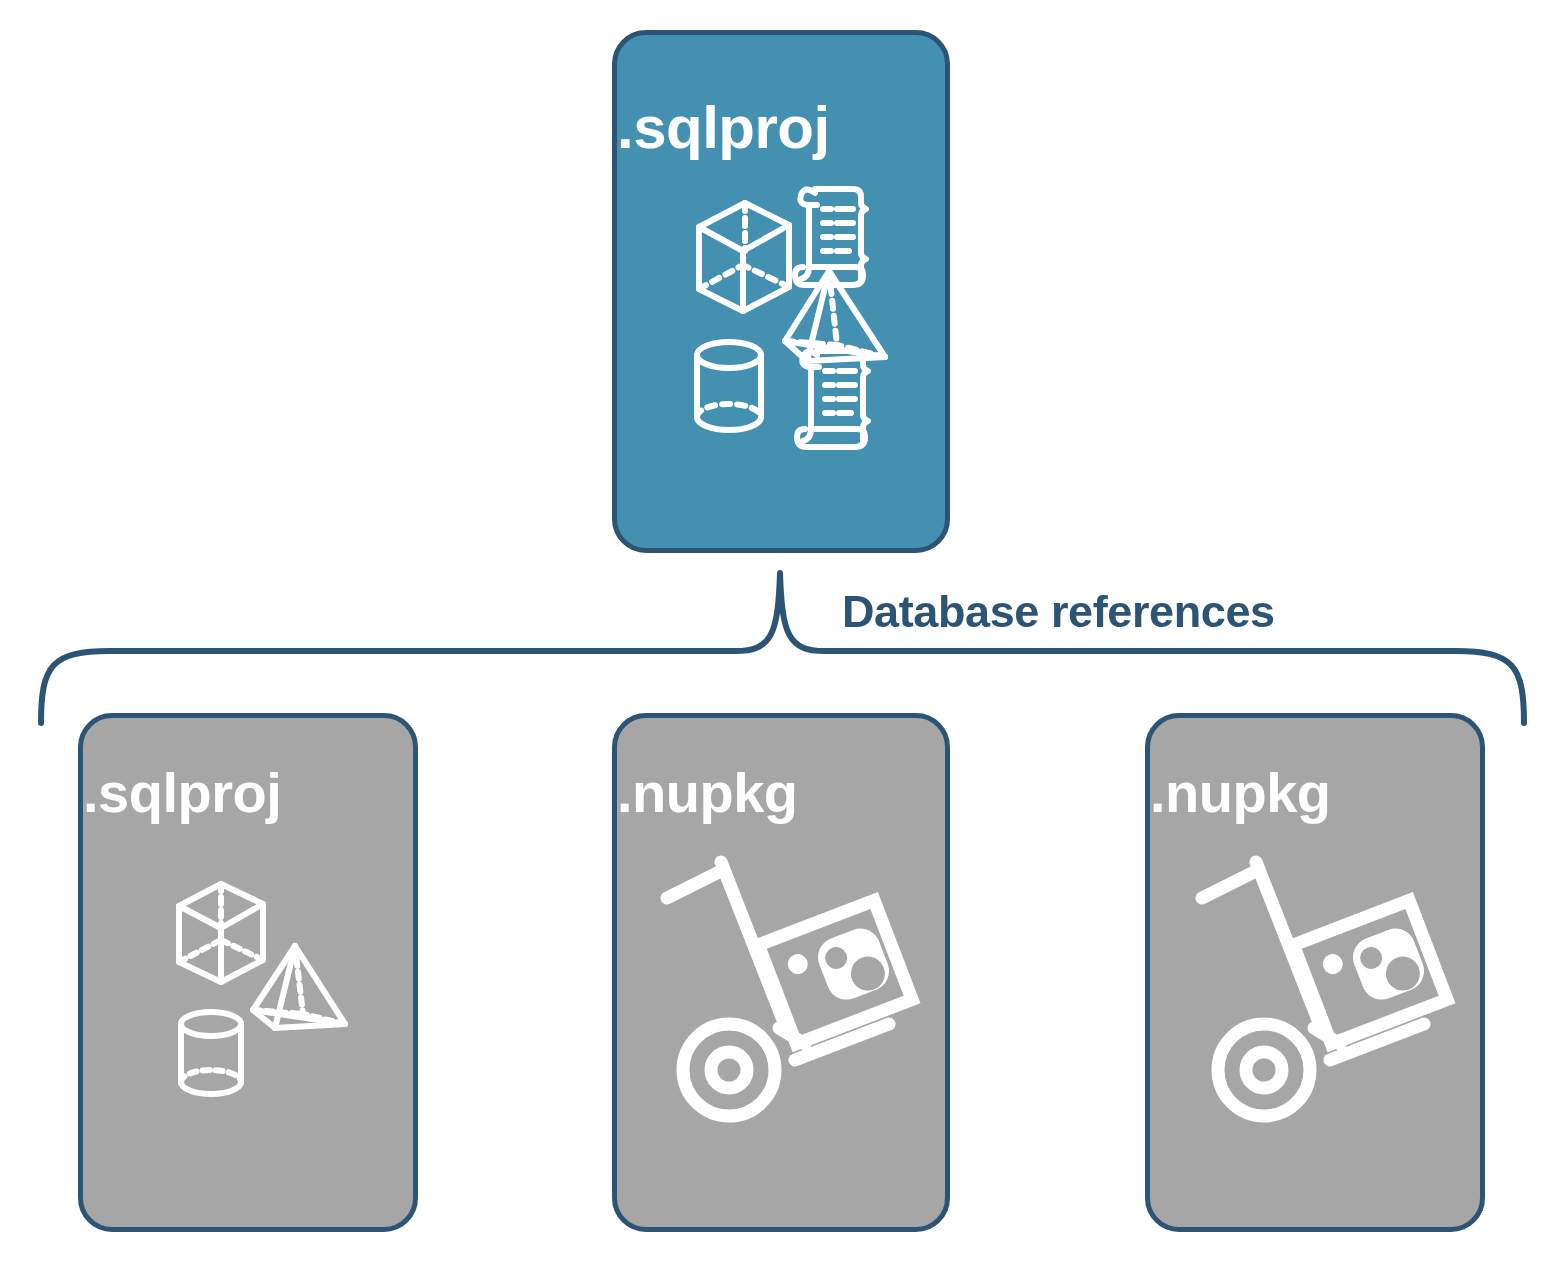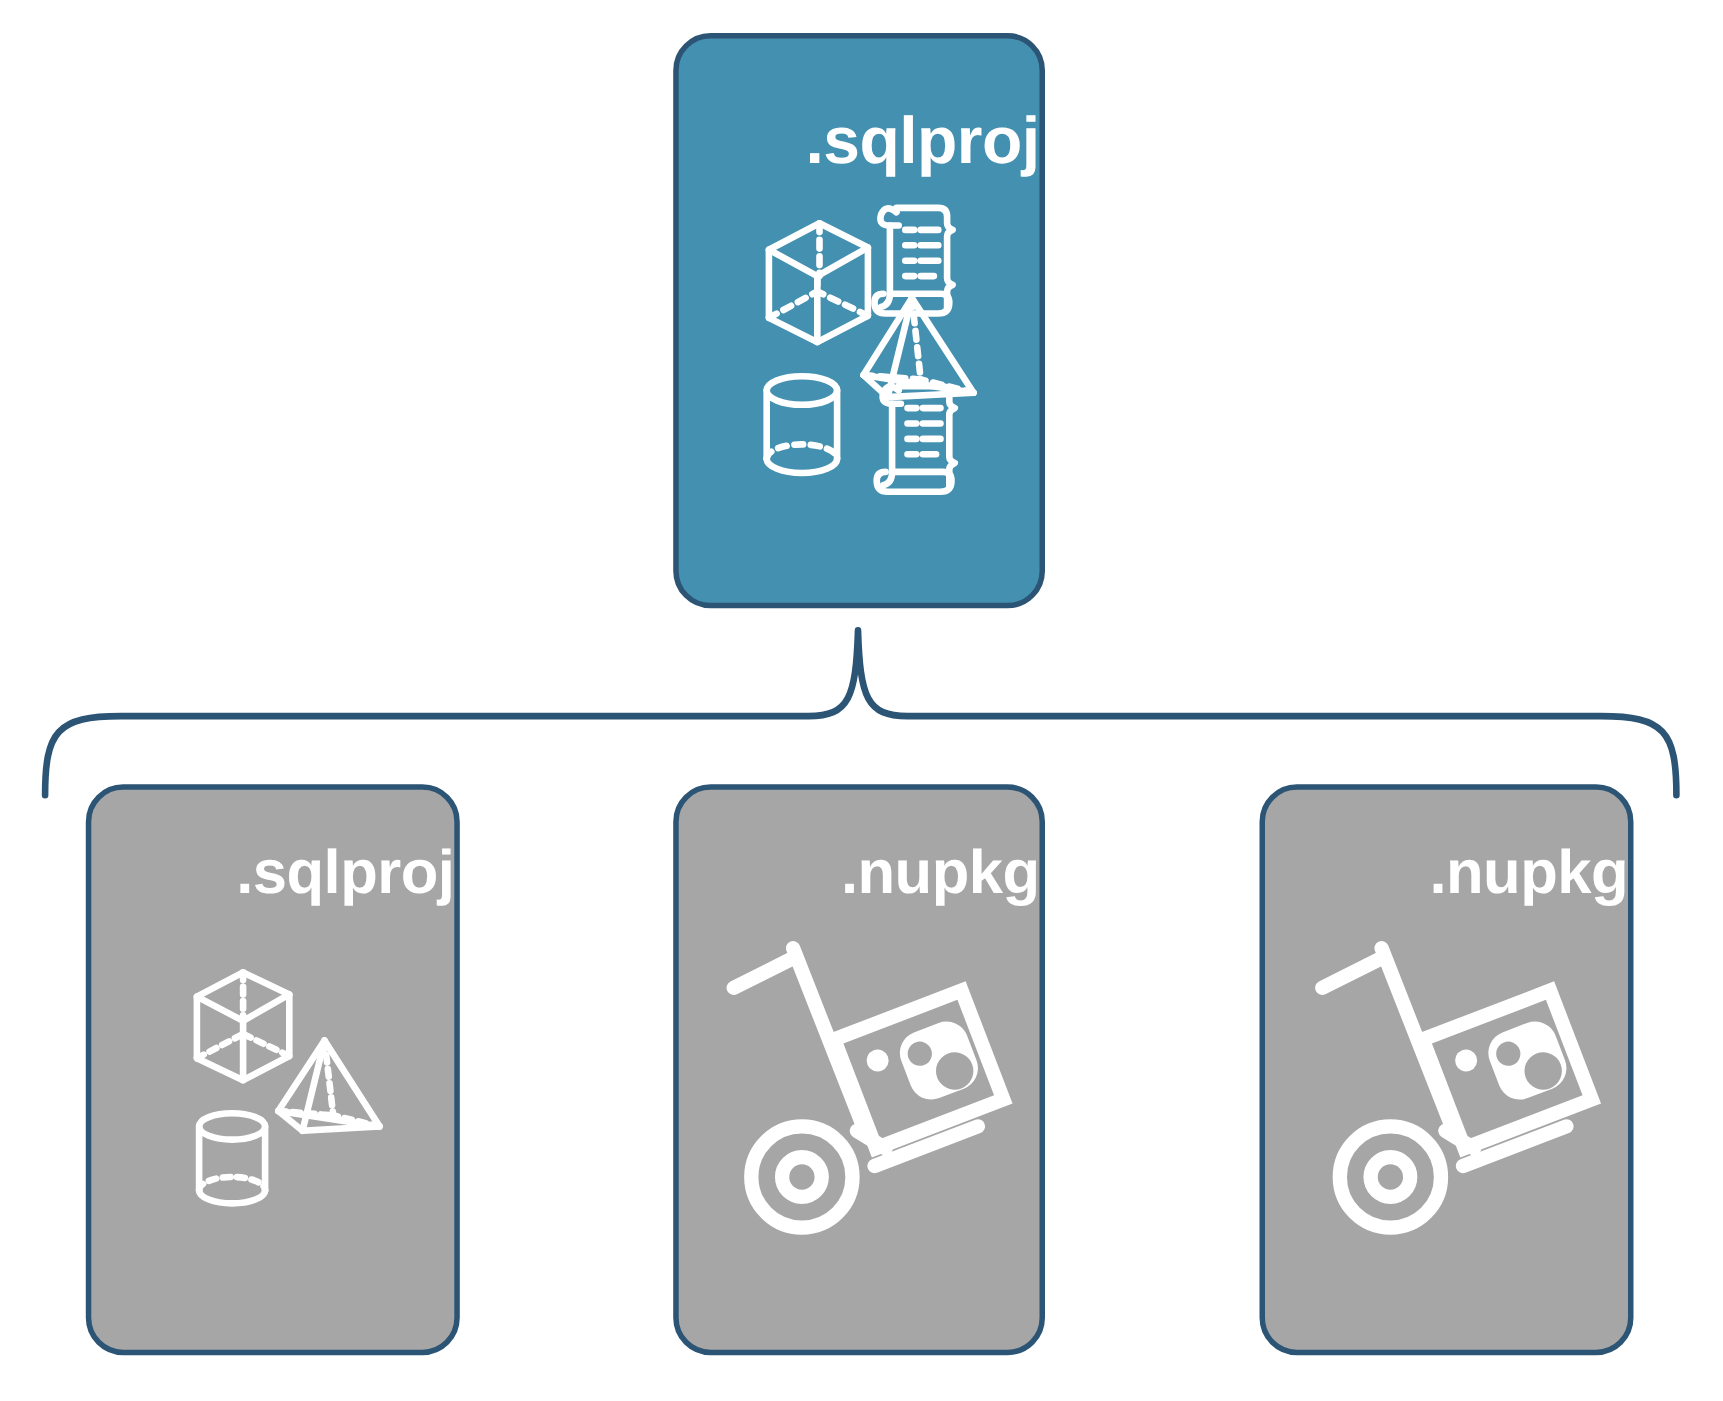--- a/index.html
+++ b/index.html
@@ -31,27 +31,26 @@
     border-radius: 34px;
     overflow: hidden;
   }
   .card.blue  { background: #4490b0; }
   .card.gray  { background: #a6a6a6; }
 
   .card-title {
     position: absolute;
     left: 0;
     right: 0;
-    text-align: right;
+    text-align: left;
     color: #ffffff;
     font-weight: bold;
     letter-spacing: -0.5px;
     white-space: nowrap;
     user-select: none;
-    margin-left: 28px;
   }
 
   
   #card-sqlproj-main {
     left: 612px;  top: 30px;
     width: 338px; height: 523px;
   }
   #card-sqlproj-main .card-title {
     top: 58px;
     font-size: 60px;
@@ -178,20 +177,21 @@
   <svg id="brace-layer" viewBox="0 0 1566 1274">
     <path d="M 41 723
              C 41 665, 52 651, 110 651
              L 735 651
              C 772 651, 778 634, 780 573
              C 782 634, 788 651, 825 651
              L 1455 651
              C 1513 651, 1524 665, 1524 723" fill="none" stroke="#2c5475" stroke-width="6" stroke-linecap="round" stroke-linejoin="round"></path>
   </svg>
 
+  <div id="brace-label">Database references</div>
 
   <div class="card gray" id="card-sqlproj-ref">
 
     <div class="card-title">.sqlproj</div>
 
     <div class="icon-group" id="icons-ref">
       <svg width="210" height="250" viewBox="0 0 210 250" fill="none" stroke="#ffffff" stroke-width="6" stroke-linecap="round" stroke-linejoin="round">
 
         <g>
           <path d="M24 48 L66 26 L108 46 L108 102 L66 124 L24 104 Z"></path>

